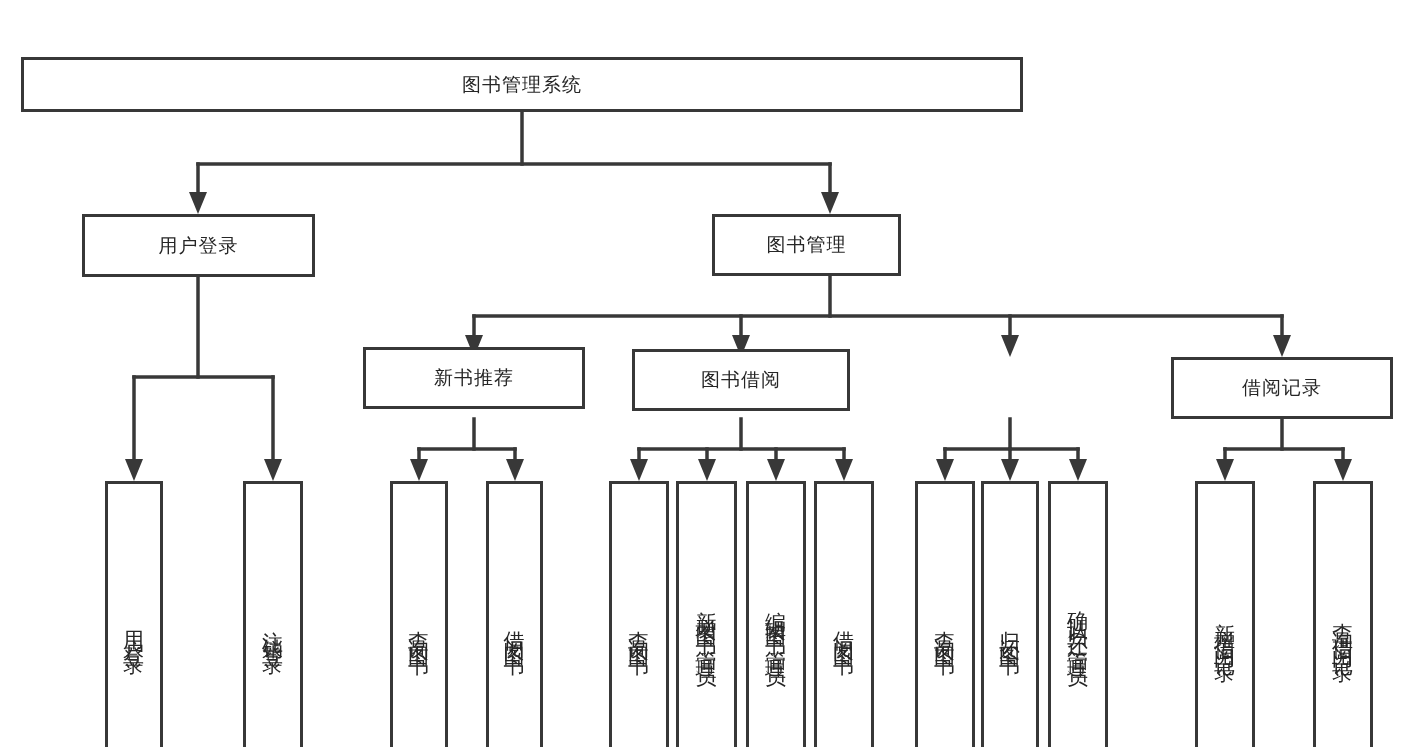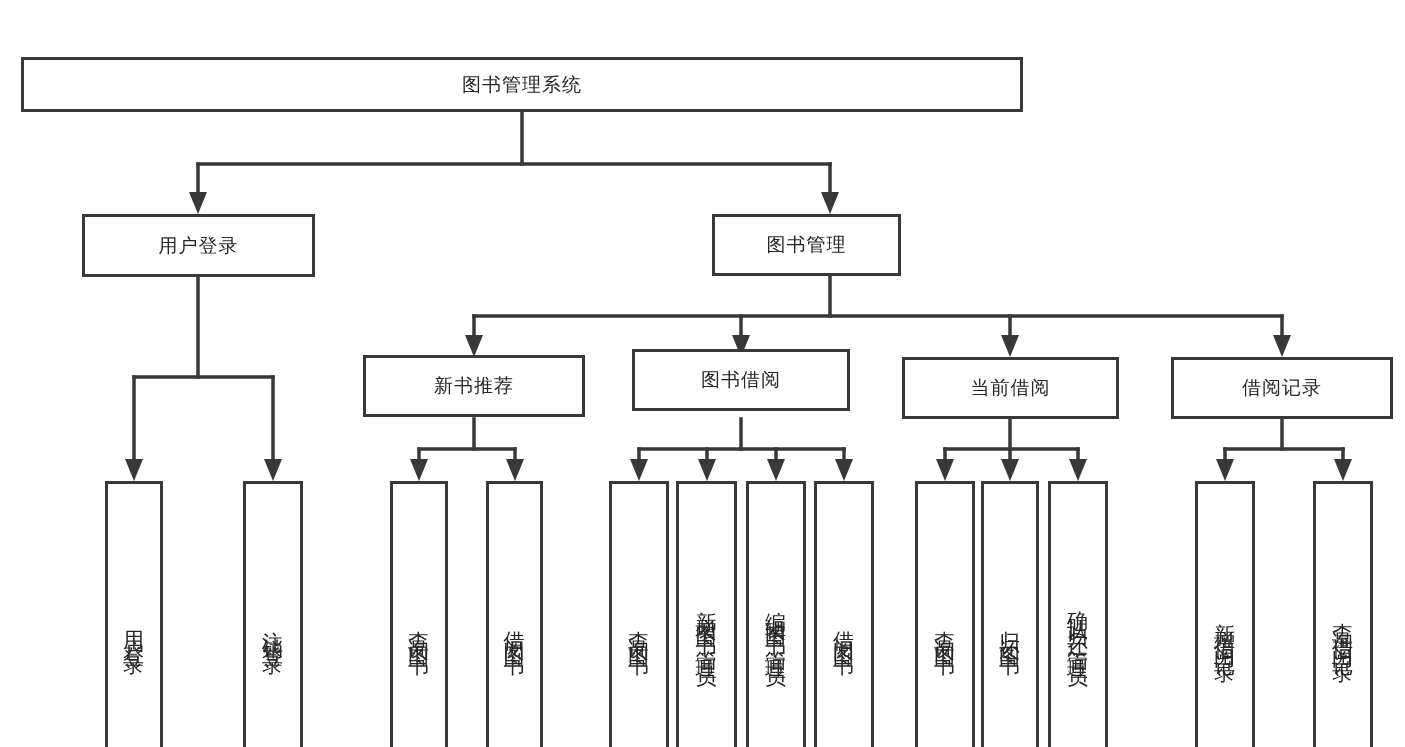--- a/index.html
+++ b/index.html
@@ -112,23 +112,22 @@
     <polygon points="1216,415 1234,415 1225,437"></polygon>
     <line x1="1343" y1="405" x2="1343" y2="417"></line>
     <polygon points="1334,415 1352,415 1343,437"></polygon>
   </svg>
 
   <div class="node hbox" style="left:21px;top:13px;width:1002px;height:55px">图书管理系统</div>
 
   <div class="node hbox" style="left:82px;top:170px;width:233px;height:63px">用户登录</div>
   <div class="node hbox" style="left:712px;top:170px;width:189px;height:62px">图书管理</div>
 
-  <div class="node hbox" style="left:363px;top:311px;width:222px;height:62px">新书推荐</div>
+  <div class="node hbox" style="left:363px;top:303px;width:222px;height:62px">新书推荐</div>
   <div class="node hbox" style="left:632px;top:305px;width:218px;height:62px">图书借阅</div>
-  <div class="node hbox" style="left:902px;top:313px;width:217px;height:62px">当前借阅</div>
   <div class="node hbox" style="left:1171px;top:313px;width:222px;height:62px">借阅记录</div>
 
   <div class="node vbox" style="left:105px;top:437px;width:58px;height:298px">
     <span>用户登录</span>
   </div>
   <div class="node vbox" style="left:243px;top:437px;width:60px;height:298px">
     <span>注销登录</span>
   </div>
 
   <div class="node vbox" style="left:390px;top:437px;width:58px;height:298px">

